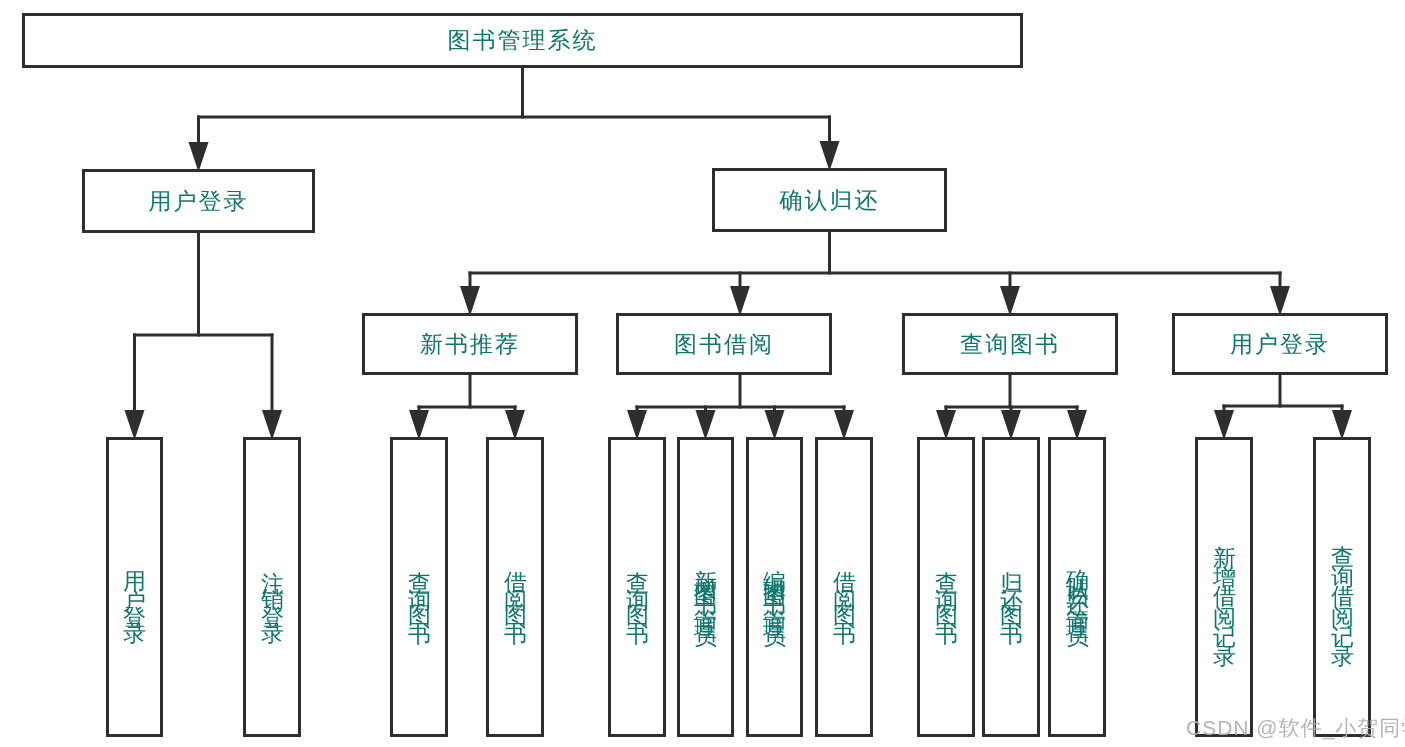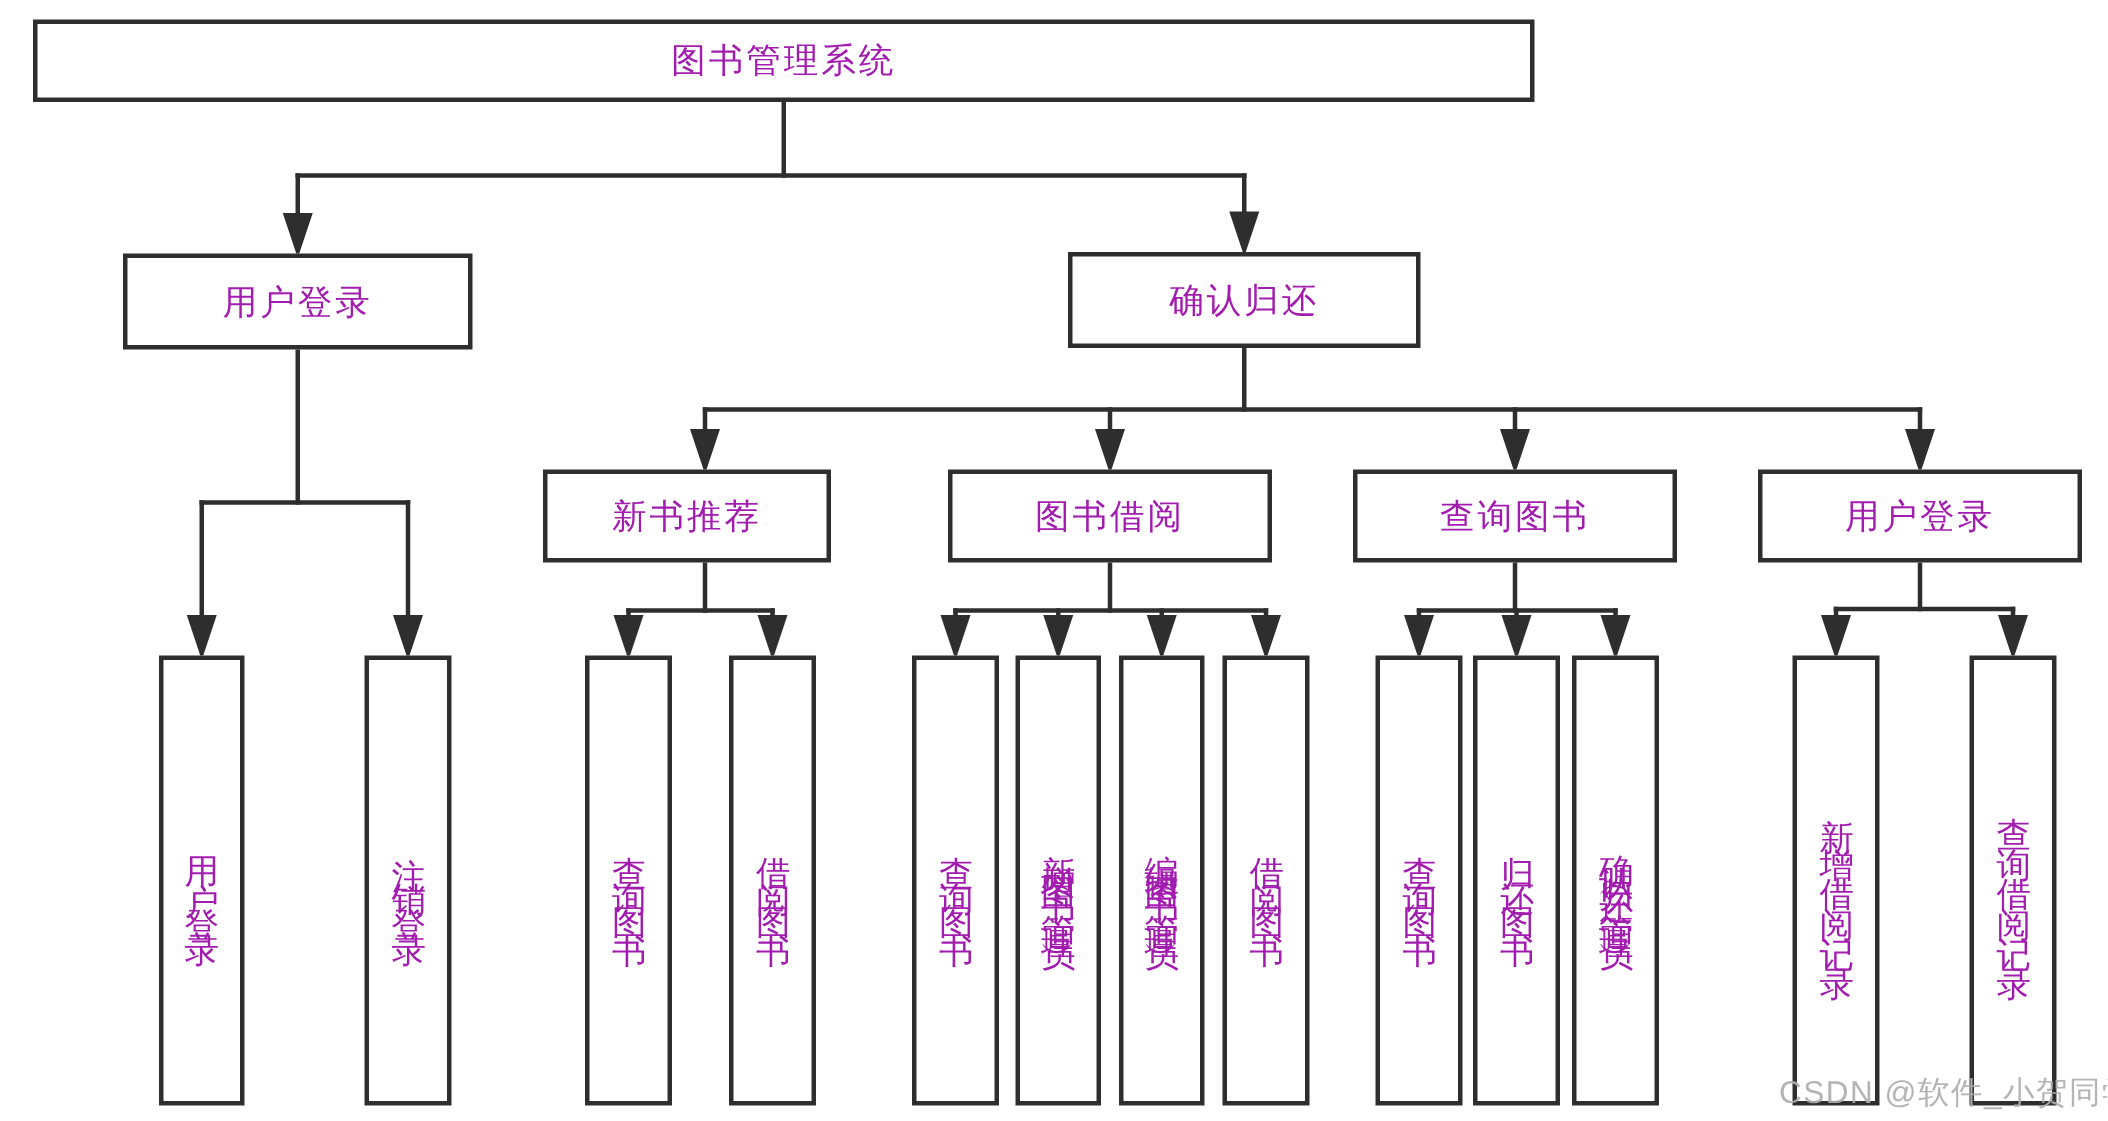--- a/index.html
+++ b/index.html
@@ -10,21 +10,21 @@
     background:#ffffff;
     font-family:"Liberation Sans","DejaVu Sans",sans-serif;
     overflow:hidden;
   }
   #edges{position:absolute;left:0;top:0;z-index:1;}
   .node{
     position:absolute;
     box-sizing:border-box;
     background:#ffffff;
     border:3px solid #2e2e2e;
-    color:#a21caf;
+    color:#0f766e;
     z-index:2;
     font-size:23px;
   }
   .node-h{
     display:flex;
     align-items:center;
     justify-content:center;
     letter-spacing:2px;
   }
   .node-v{
@@ -102,22 +102,22 @@
       <line x1="1224" y1="406" x2="1342" y2="406" stroke="#2e2e2e" stroke-width="3" stroke-linecap="square"></line>
       <line x1="1224" y1="406" x2="1224" y2="416" stroke="#2e2e2e" stroke-width="3" stroke-linecap="square"></line>
       <polygon points="1214,410 1234,410 1224,440" fill="#2e2e2e"></polygon>
       <line x1="1342" y1="406" x2="1342" y2="416" stroke="#2e2e2e" stroke-width="3" stroke-linecap="square"></line>
       <polygon points="1332,410 1352,410 1342,440" fill="#2e2e2e"></polygon>
     </svg>
   <div id="watermark">CSDN @软件_小贺同学</div>
 <div class="node node-h" style="left: 22px; top: 13px; width: 1001px; height: 55px;">图书管理系统</div>
     <div class="node node-h" style="left: 82px; top: 169px; width: 233px; height: 64px;">用户登录</div>
     <div class="node node-h" style="left: 712px; top: 168px; width: 235px; height: 64px;">确认归还</div>
-    <div class="node node-h" style="left: 362px; top: 313px; width: 192px; height: 62px; font-family: Liberation Serif, serif;">新书推荐</div>
-    <div class="node node-h" style="left: 632px; top: 313px; width: 216px; height: 62px;">图书借阅</div>
+    <div class="node node-h" style="left: 362px; top: 313px; width: 216px; height: 62px; font-family: Liberation Serif, serif;">新书推荐</div>
+    <div class="node node-h" style="left: 616px; top: 313px; width: 216px; height: 62px;">图书借阅</div>
     <div class="node node-h" style="left: 902px; top: 313px; width: 216px; height: 62px;">查询图书</div>
     <div class="node node-h" style="left: 1172px; top: 313px; width: 216px; height: 62px;">用户登录</div>
     <div class="node node-v sp-4" style="left: 106px; top: 437px; width: 57px; height: 300px;">用户登录</div>
     <div class="node node-v sp-4" style="left: 243px; top: 437px; width: 58px; height: 300px;">注销登录</div>
     <div class="node node-v sp-4" style="left: 390px; top: 437px; width: 58px; height: 300px;">查询图书</div>
     <div class="node node-v sp-4" style="left: 486px; top: 437px; width: 58px; height: 300px;">借阅图书</div>
     <div class="node node-v sp-4" style="left: 608px; top: 437px; width: 58px; height: 300px;">查询图书</div>
     <div class="node node-v sp-9" style="left: 677px; top: 437px; width: 57px; height: 300px;">新增图书（管理员）</div>
     <div class="node node-v sp-9" style="left: 746px; top: 437px; width: 57px; height: 300px;">编辑图书（管理员）</div>
     <div class="node node-v sp-4" style="left: 815px; top: 437px; width: 58px; height: 300px;">借阅图书</div>

